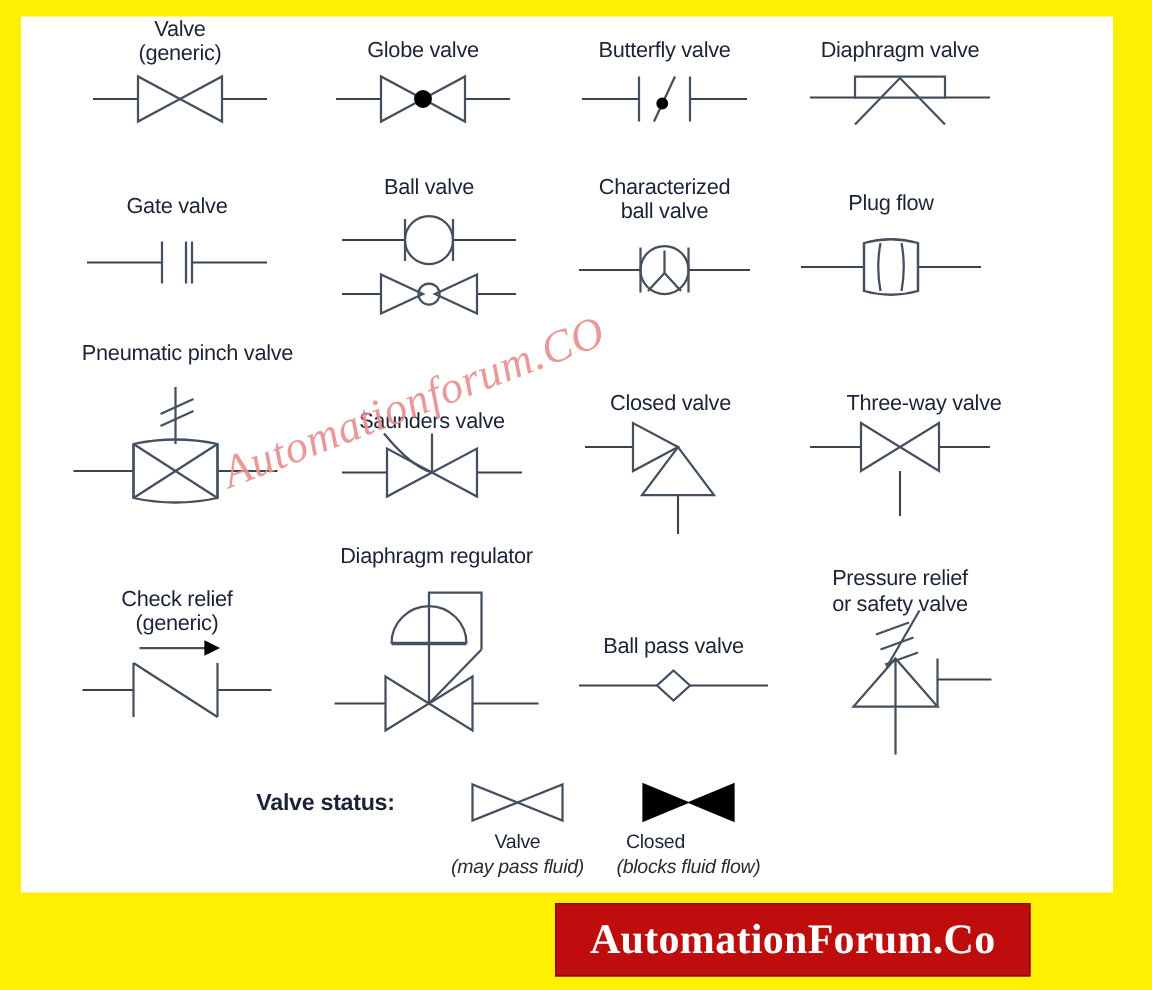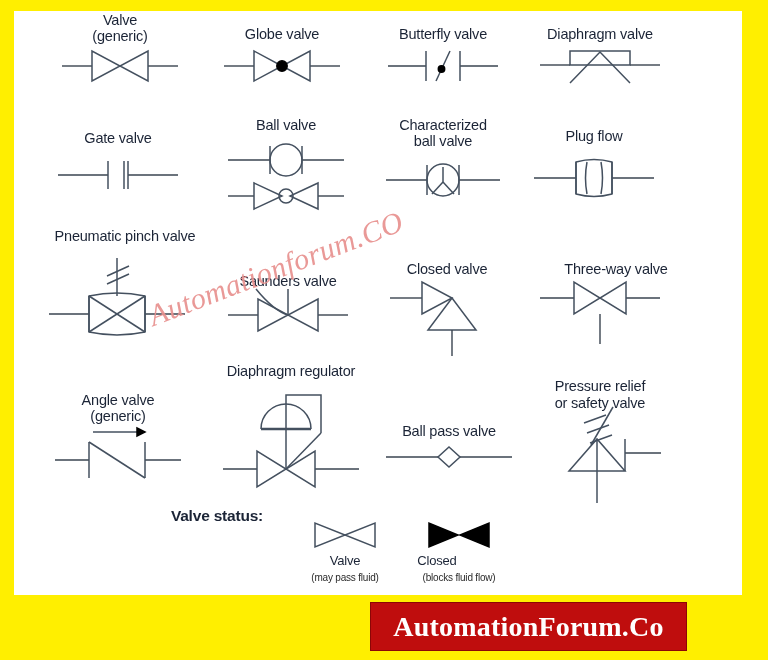--- a/index.html
+++ b/index.html
@@ -42,21 +42,22 @@
     transform: translateX(-50%);
   }
   .lbl.bold {
     font-weight: bold;
     font-size: 15.5px;
   }
   .lbl.small {
     font-size: 13px;
   }
   .lbl.tiny {
-    font-size: 10px;
+    font-size: 13px;
+    font-style: italic;
     color: #2b2b2b;
   }
   .sym {
     position: absolute;
     transform: translate(-50%, -50%);
   }
   .sym svg {
     display: block;
     overflow: visible;
   }
@@ -284,21 +285,21 @@
         <polygon points="36,66 36,102 65,84"></polygon>
         <polygon points="94,66 94,102 65,84"></polygon>
         <path d="M40,44 A25,25 0 0 1 90,44"></path>
         <line class="thick" x1="40" y1="44" x2="90" y2="44"></line>
         <line x1="65" y1="44" x2="65" y2="84"></line>
         <polyline points="65,44 65,10 100,10 100,48"></polyline>
         <line x1="100" y1="48" x2="65" y2="84"></line>
       </svg>
     </div>
 
-    <div class="lbl" style="left:118px; top:392px;">Angle valve</div>
+    <div class="lbl" style="left:118px; top:392px;">Check relief</div>
     <div class="lbl" style="left:118px; top:408px;">(generic)</div>
     <div class="sym" style="left:118px; top:455px;">
       <svg width="130" height="62" viewBox="0 0 130 62">
         <line class="pipe" x1="2" y1="36" x2="36" y2="36"></line>
         <line class="pipe" x1="92" y1="36" x2="128" y2="36"></line>
         <line x1="36" y1="18" x2="36" y2="54"></line>
         <line x1="92" y1="18" x2="92" y2="54"></line>
         <line x1="36" y1="18" x2="92" y2="54"></line>
         <line x1="40" y1="8" x2="84" y2="8"></line>
         <polygon class="fill-dark" points="84,4 92,8 84,12"></polygon>
@@ -323,21 +324,21 @@
         <line x1="72" y1="38" x2="72" y2="70"></line>
         <line x1="44" y1="38" x2="44" y2="70"></line>
         <line x1="44" y1="70" x2="44" y2="102"></line>
         <line x1="38" y1="44" x2="60" y2="6"></line>
         <line x1="31" y1="22" x2="53" y2="14"></line>
         <line x1="34" y1="32" x2="56" y2="24"></line>
         <line x1="37" y1="42" x2="59" y2="34"></line>
       </svg>
     </div>
 
-    <div class="lbl bold" style="left:217px; top:508px;">Valve status:</div>
+    <div class="lbl bold" style="left:217px; top:528px;">Valve status:</div>
 
     <div class="sym" style="left:345px; top:535px;">
       <svg width="64" height="30" viewBox="0 0 64 30">
         <polygon points="2,3 2,27 32,15"></polygon>
         <polygon points="62,3 62,27 32,15"></polygon>
       </svg>
     </div>
     <div class="lbl small" style="left:345px; top:553px;">Valve</div>
     <div class="lbl tiny" style="left:345px; top:570px;">(may pass fluid)</div>
 

